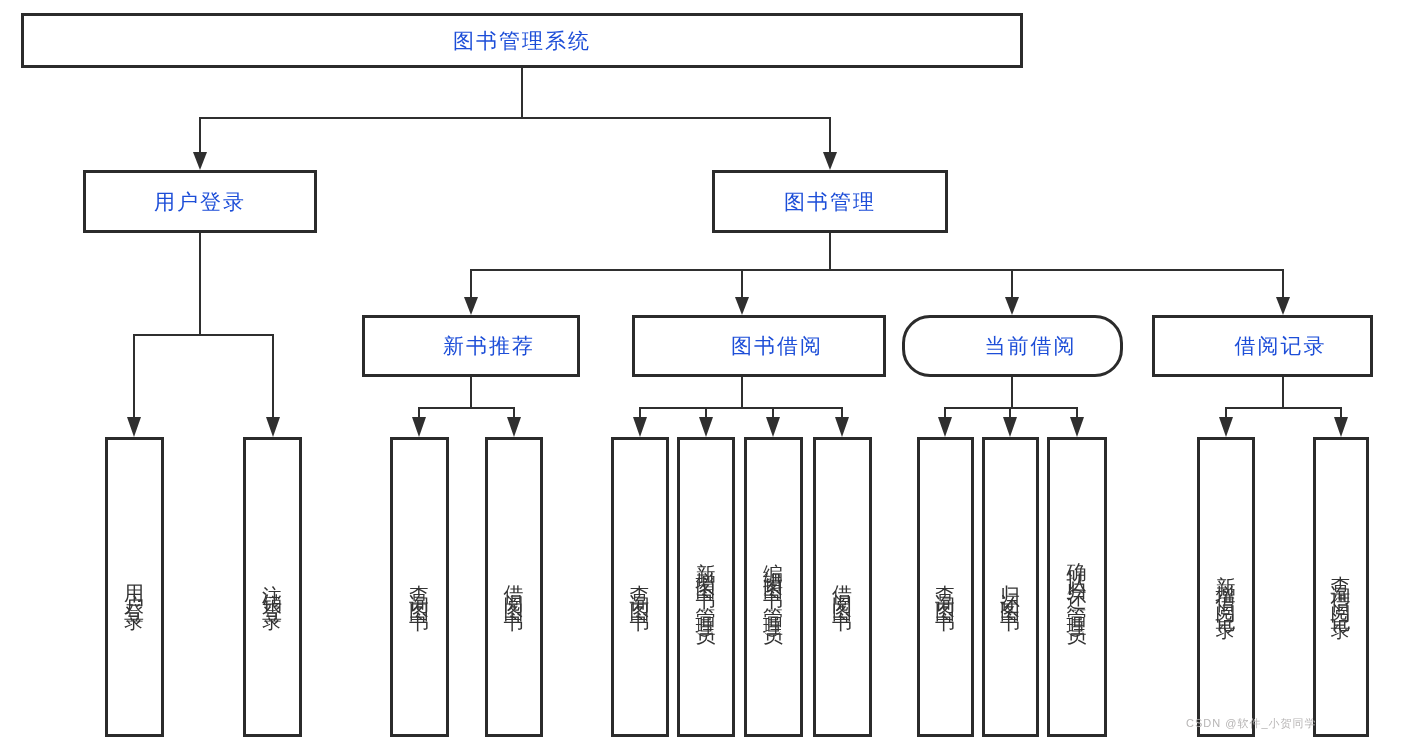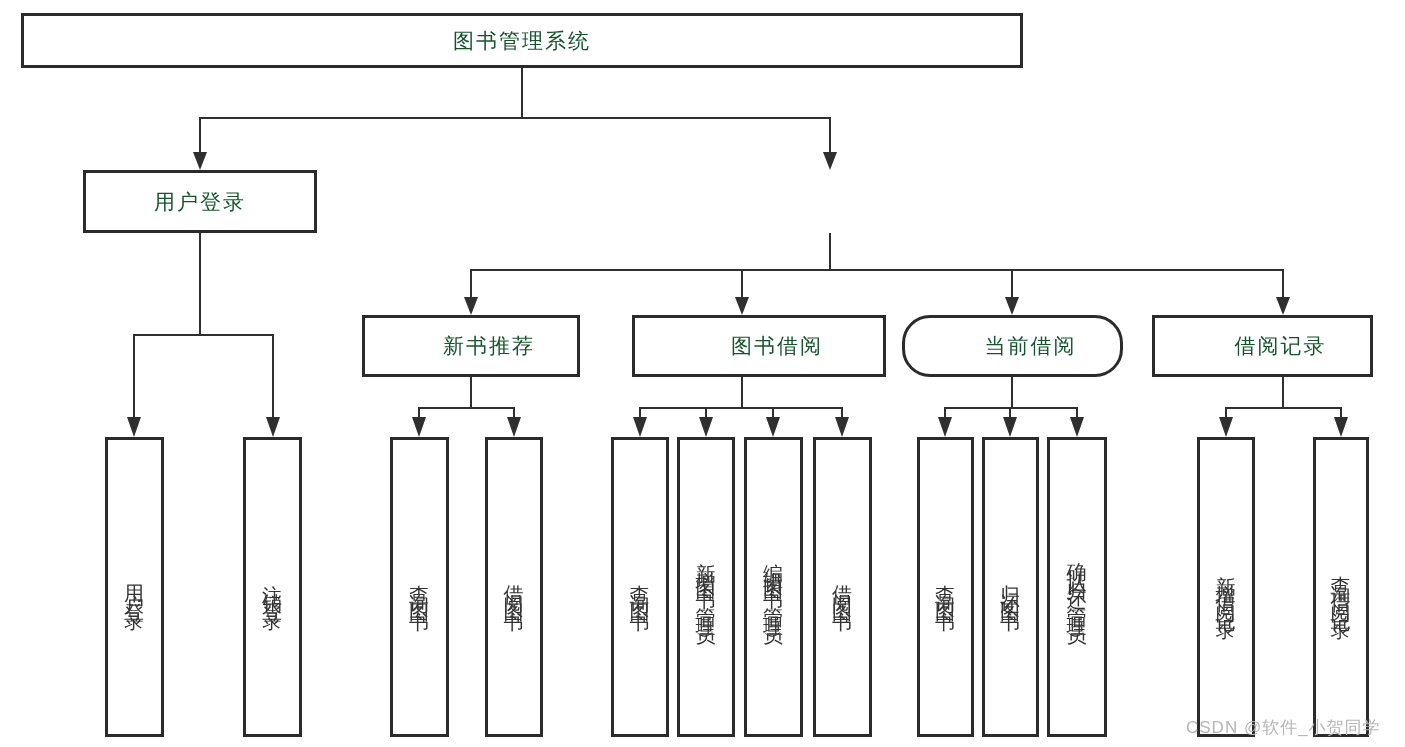--- a/index.html
+++ b/index.html
@@ -22,41 +22,41 @@
     background: #ffffff;
     border: 3px solid #2b2b2b;
     box-sizing: border-box;
     display: flex;
     align-items: center;
     justify-content: center;
   }
   .hlabel {
     font-size: 21px;
     letter-spacing: 2px;
-    color: #14532d;
+    color: #1d4ed8;
     white-space: nowrap;
   }
   .leaf .vlabel {
     writing-mode: vertical-rl;
     text-orientation: mixed;
     font-size: 20px;
     letter-spacing: 9px;
     line-height: 1;
     color: #333333;
   }
   .root-box   { left: 21px;  top: 13px;  width: 1002px; height: 55px; }
   .lv2-a      { left: 83px;  top: 170px; width: 234px;  height: 63px; }
   .lv2-b      { left: 712px; top: 170px; width: 236px;  height: 63px; }
   .lv3        { top: 315px; height: 62px; padding-left: 36px; }
   .leaf       { top: 437px; height: 300px; }
   .watermark {
     position: absolute;
     left: 1186px;
     top: 716px;
-    font-size: 17px;
+    font-size: 11px;
     letter-spacing: 1px;
     color: #b7b5b5;
     z-index: 10;
     white-space: nowrap;
   }
 </style>
 </head>
 <body>
 
 <div class="canvas">
@@ -127,20 +127,23 @@
     </g>
   </svg>
 
   <div class="box root-box">
     <span class="hlabel">图书管理系统</span>
   </div>
 
   <div class="box lv2-a">
     <span class="hlabel">用户登录</span>
   </div>
+  <div class="box lv2-b">
+    <span class="hlabel">图书管理</span>
+  </div>
 
   <div class="box lv3" style="left:362px;width:218px;">
     <span class="hlabel">新书推荐</span>
   </div>
   <div class="box lv3" style="left:632px;width:254px;">
     <span class="hlabel">图书借阅</span>
   </div>
   <div class="box lv3" style="left:902px;width:221px;border-radius:28px;">
     <span class="hlabel">当前借阅</span>
   </div>

